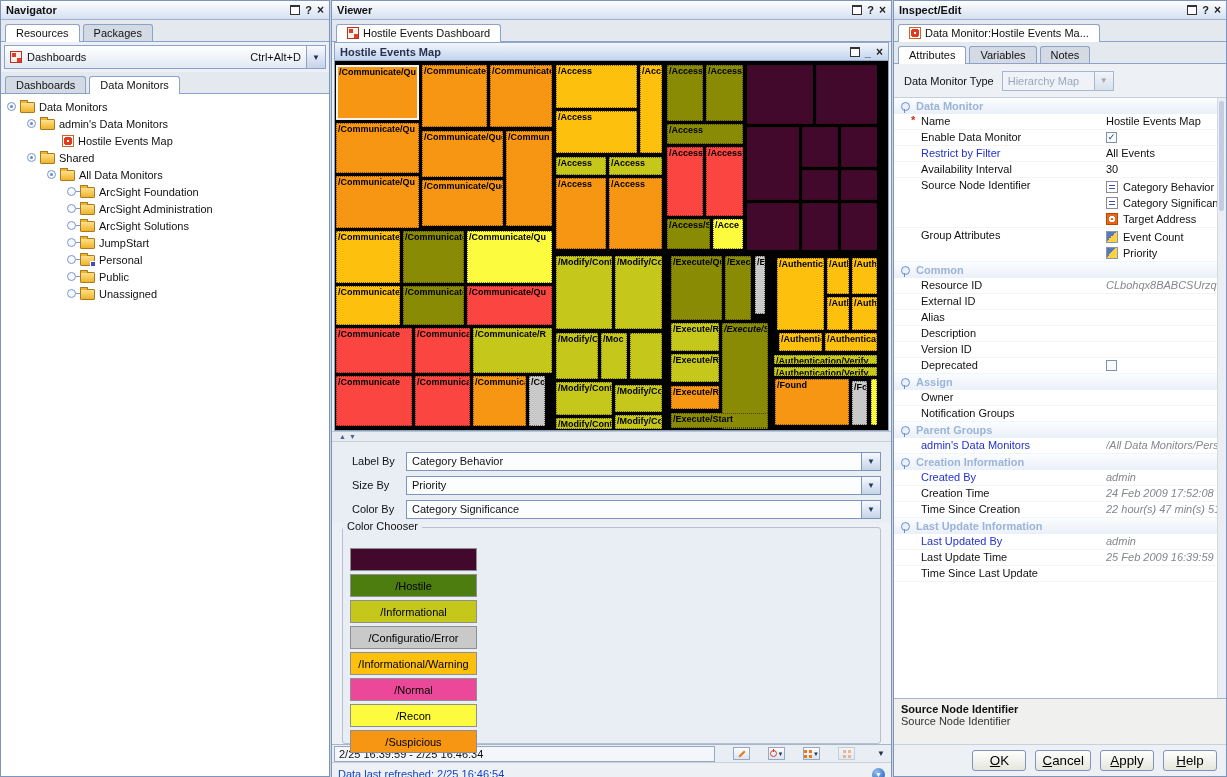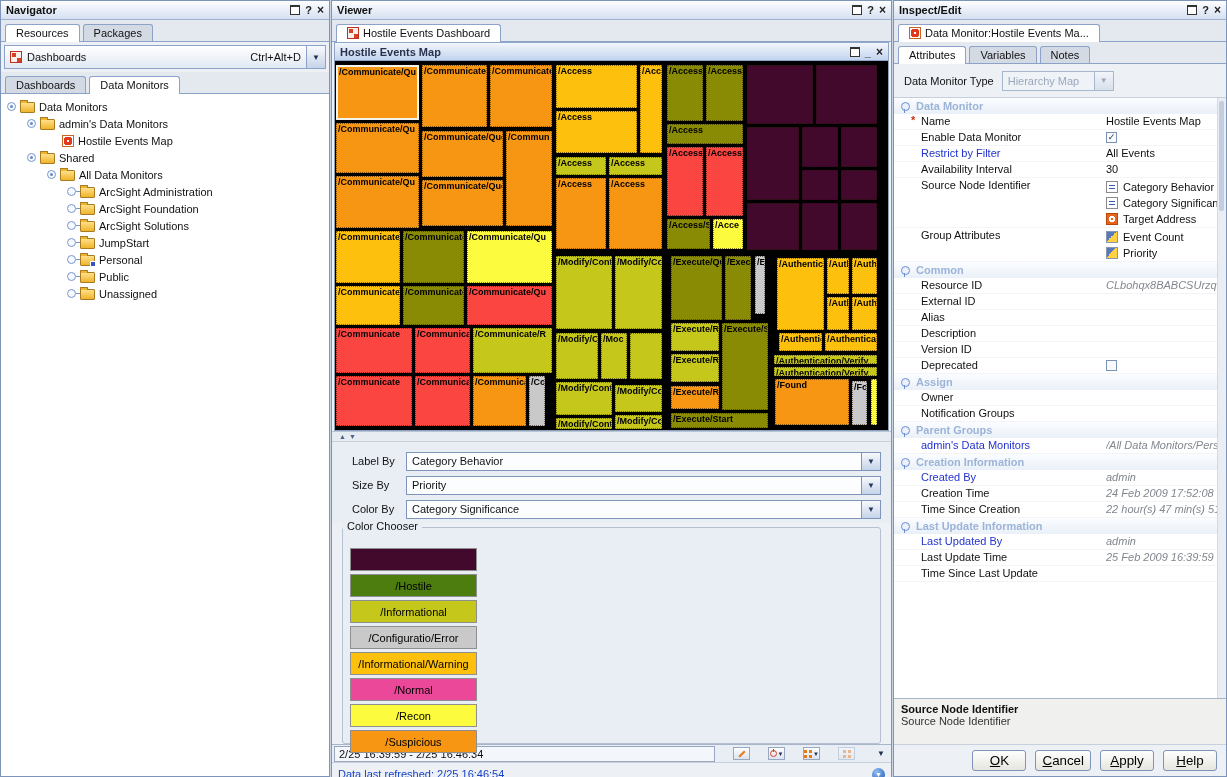--- a/index.html
+++ b/index.html
@@ -196,26 +196,26 @@
         <span class="tree-label">Shared</span>
       </div>
       <div class="tree-row" style="padding-left: 40px;">
         <span class="toggle exp"></span>
         <span class="folder"></span>
         <span class="tree-label">All Data Monitors</span>
       </div>
       <div class="tree-row" style="padding-left: 60px;">
         <span class="toggle col"></span>
         <span class="folder"></span>
-        <span class="tree-label">ArcSight Administration</span>
+        <span class="tree-label">ArcSight Foundation</span>
       </div>
       <div class="tree-row" style="padding-left: 60px;">
         <span class="toggle col"></span>
         <span class="folder"></span>
-        <span class="tree-label">ArcSight Foundation</span>
+        <span class="tree-label">ArcSight Administration</span>
       </div>
       <div class="tree-row" style="padding-left: 60px;">
         <span class="toggle col"></span>
         <span class="folder"></span>
         <span class="tree-label">ArcSight Solutions</span>
       </div>
       <div class="tree-row" style="padding-left: 60px;">
         <span class="toggle col"></span>
         <span class="folder"></span>
         <span class="tree-label">JumpStart</span>
@@ -397,21 +397,21 @@
       </div>
       <div class="tile" style="left: 390px; top: 195px; width: 26px; height: 64px; background: rgb(138, 139, 4);">
         <span>/Exec</span>
       </div>
       <div class="tile" style="left: 420px; top: 195px; width: 10px; height: 58px; background: rgb(201, 201, 201);">
         <span>/E</span>
       </div>
       <div class="tile" style="left: 336px; top: 262px; width: 48px; height: 28px; background: rgb(198, 199, 27);">
         <span>/Execute/R</span>
       </div>
-      <div class="tile" style="left: 387px; top: 262px; width: 46px; height: 87px; background: rgb(138, 139, 4);">
+      <div class="tile" style="left: 387px; top: 262px; width: 46px; height: 106px; background: rgb(138, 139, 4); font-style: italic;">
         <span>/Execute/S</span>
       </div>
       <div class="tile" style="left: 336px; top: 293px; width: 48px; height: 28px; background: rgb(198, 199, 27);">
         <span>/Execute/R</span>
       </div>
       <div class="tile" style="left: 336px; top: 325px; width: 48px; height: 23px; background: rgb(247, 150, 18);">
         <span>/Execute/R</span>
       </div>
       <div class="tile" style="left: 336px; top: 352px; width: 97px; height: 15px; background: rgb(138, 139, 4);">
         <span>/Execute/Start</span>

